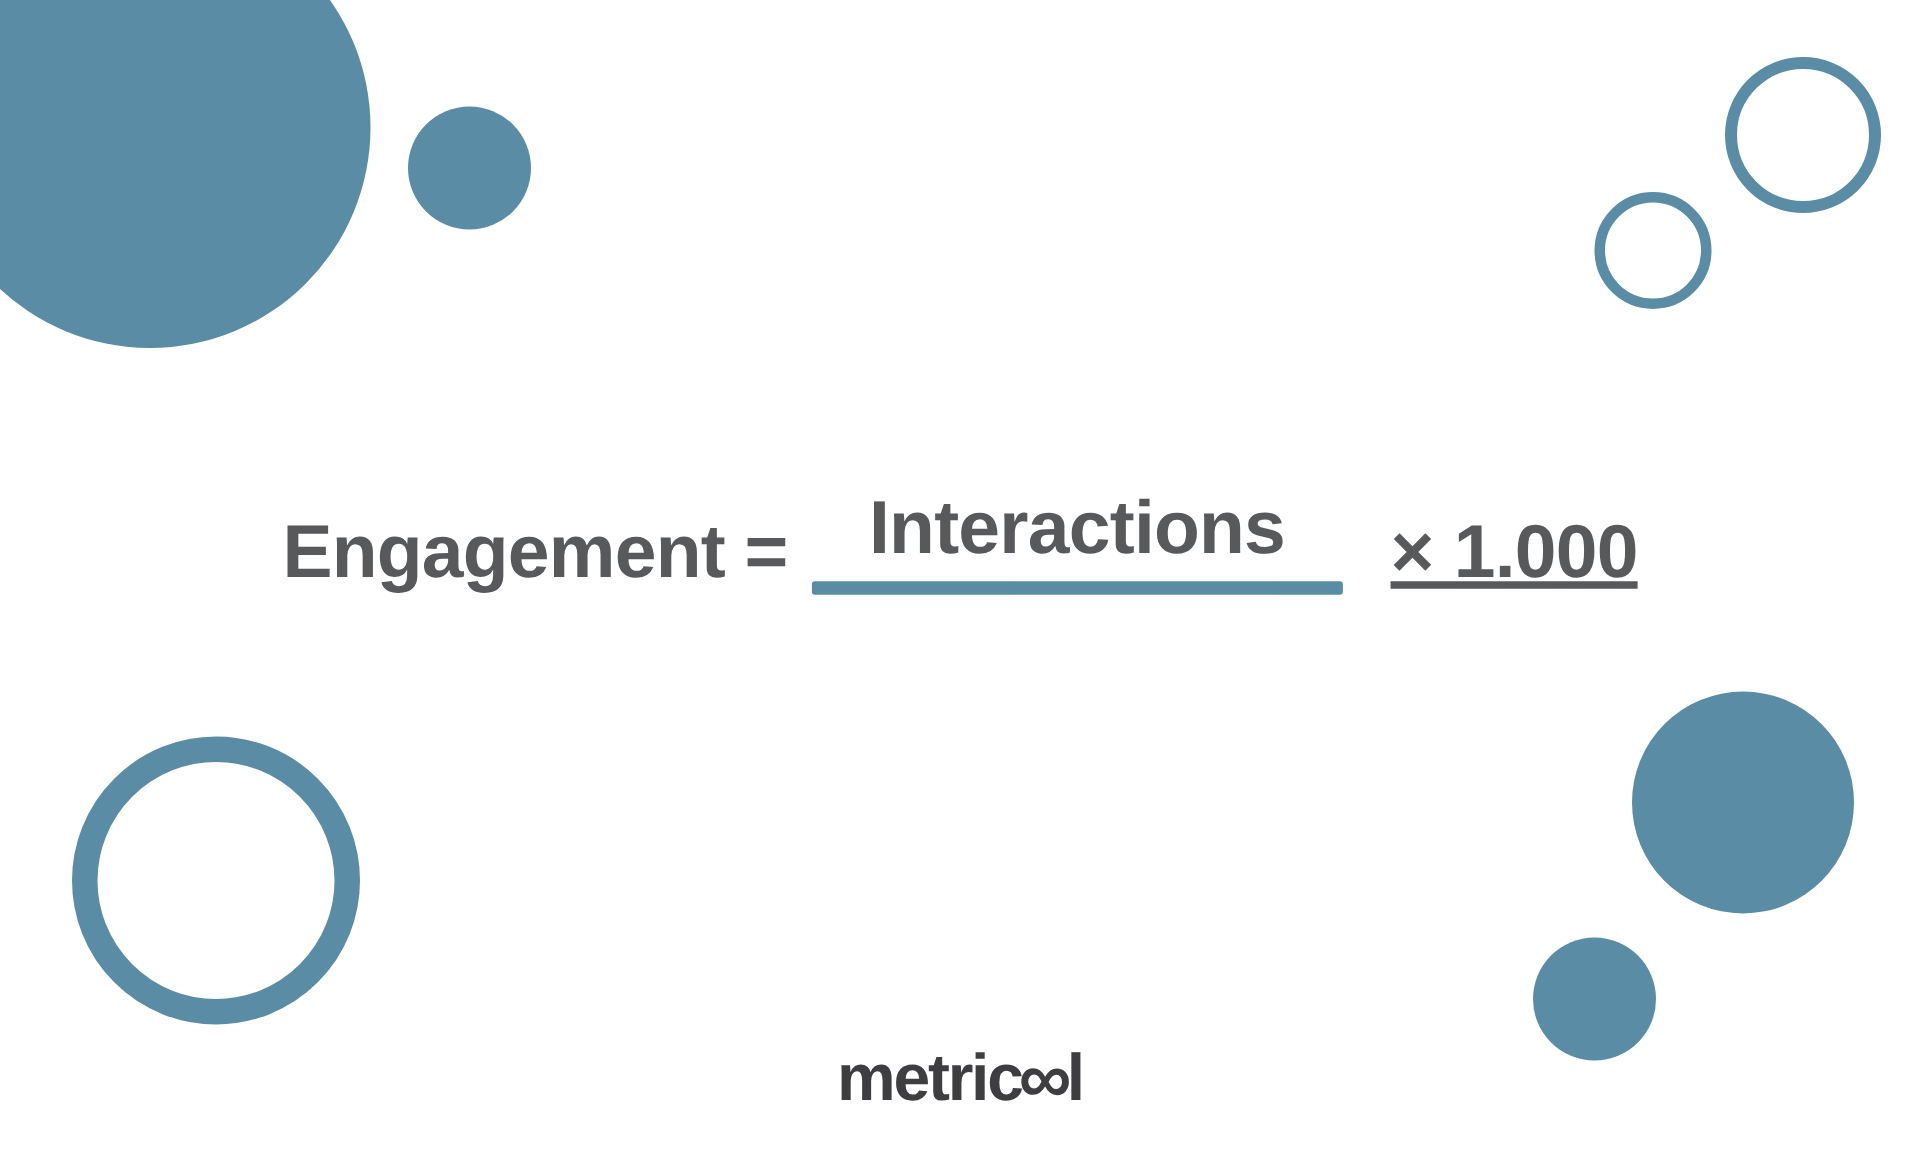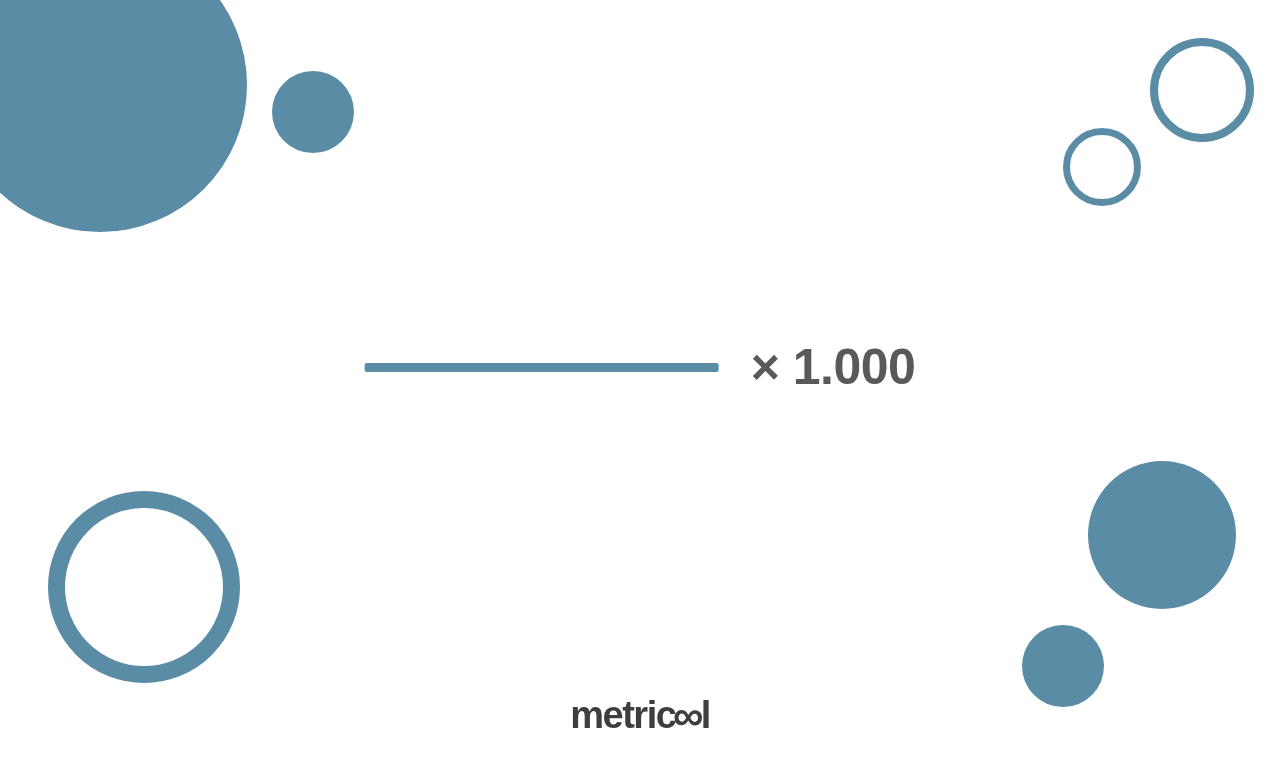--- a/index.html
+++ b/index.html
@@ -63,30 +63,30 @@
     flex-direction: column;
     align-items: center;
   }
   .fraction-bar {
     width: 354px;
     height: 9px;
     background: var(--accent);
     border-radius: 2px;
     margin: 11px 0;
   }
-  .multiplier { margin-left: 32px; }
+  .multiplier { margin-left: 32px; text-decoration: underline; }
 
   
   .logo {
     position: absolute;
     top: 692px;
     left: 50%;
     transform: translateX(-50%);
     font-weight: bold;
-    font-size: 38px;
+    font-size: 44px;
     line-height: 1;
     letter-spacing: -1.5px;
     color: var(--logo);
     white-space: nowrap;
   }
   .logo .infinity {
     font-size: 1.12em;
     letter-spacing: -1px;
     position: relative;
     top: 2px;
@@ -98,21 +98,26 @@
 
 <div class="circle filled" id="c1"></div>
 <div class="circle filled" id="c2"></div>
 <div class="circle ring" id="c3"></div>
 <div class="circle ring" id="c4"></div>
 <div class="circle ring" id="c5"></div>
 <div class="circle filled" id="c6"></div>
 <div class="circle filled" id="c7"></div>
 
 <div class="formula">
+  <div class="lhs">
+    <span>Engagement</span>
+    <span class="equals">=</span>
+  </div>
   <div class="fraction">
+    <span>Interactions</span>
     <div class="fraction-bar"></div>
   </div>
   <span class="multiplier">× 1.000</span>
 </div>
 
 <div class="logo">
   <span>metric</span><span class="infinity">∞</span><span>l</span>
 </div>
 
 </body></html>

